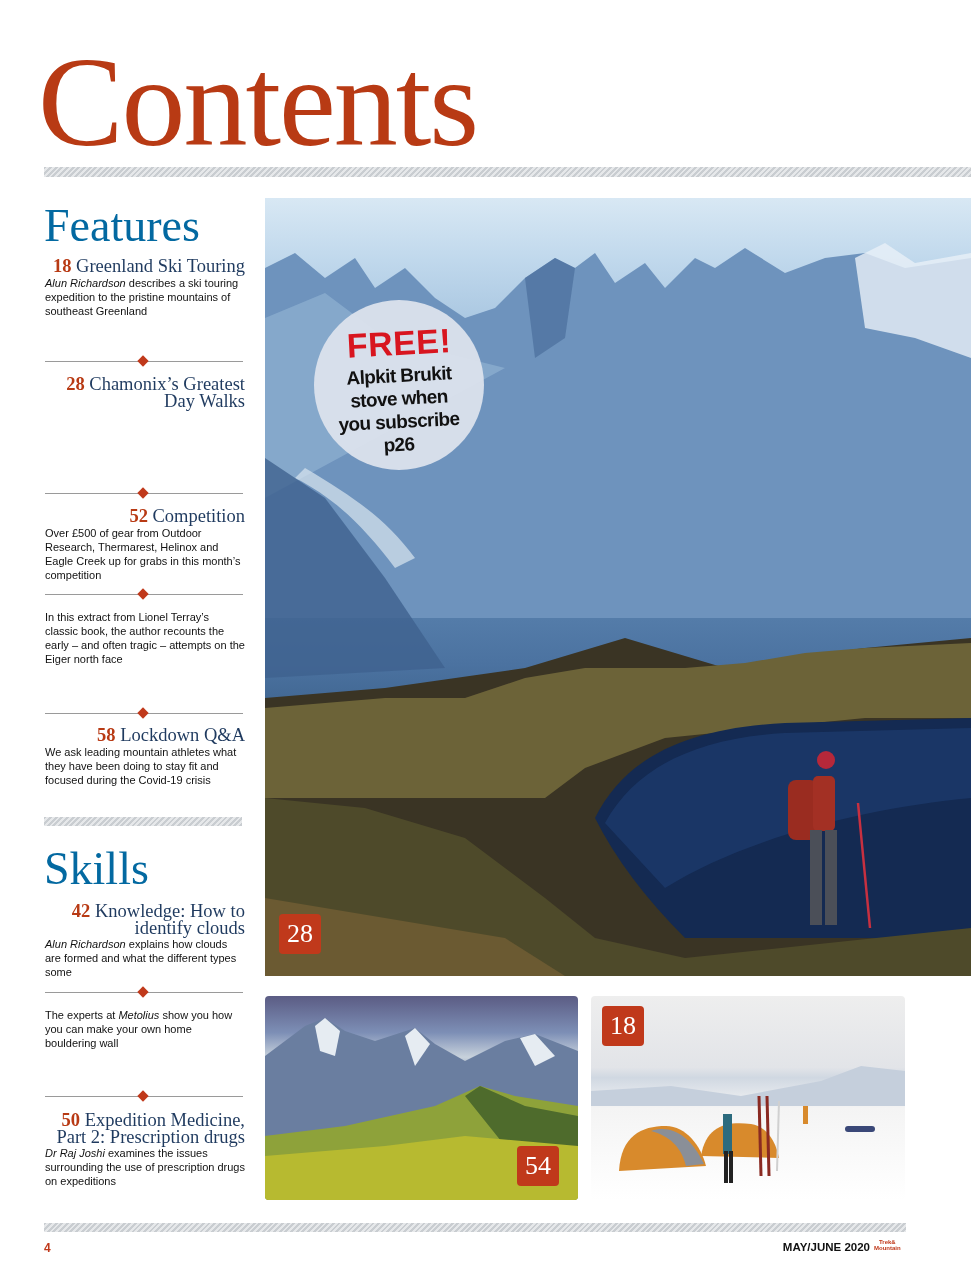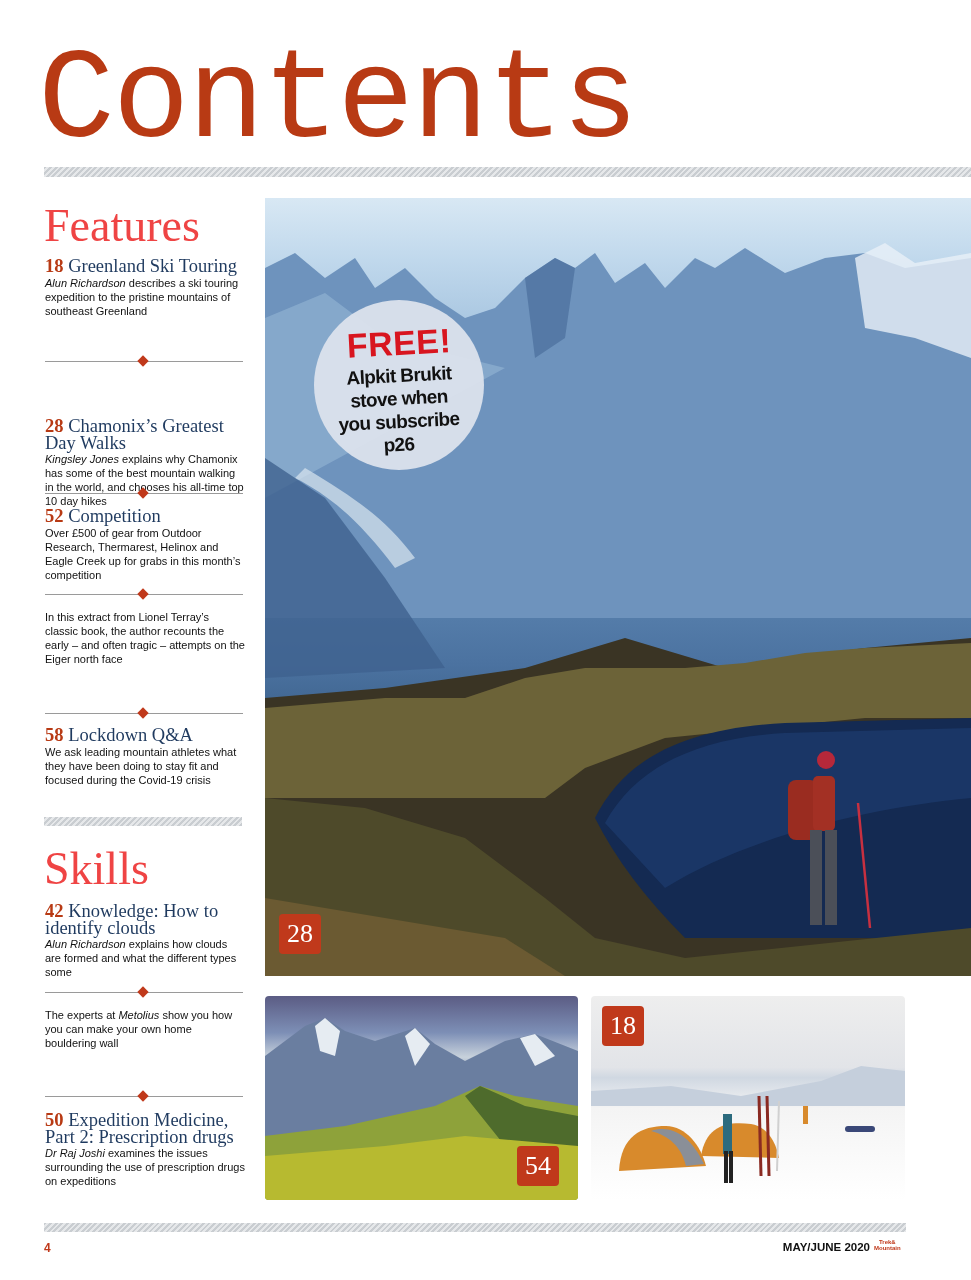--- a/index.html
+++ b/index.html
@@ -1,25 +1,25 @@
 <!DOCTYPE html>
 <html><head>
 <meta charset="utf-8">
 <style>
   * { margin:0; padding:0; box-sizing:border-box; }
   body { width:971px; height:1280px; background:#ffffff; position:relative; overflow:hidden; font-family:"Liberation Sans", sans-serif; }
-  .title { position:absolute; left:38px; top:38px; font-family:Liberation Mono, monospace; font-size:128px; line-height:1; color:#b83a14; letter-spacing:-2px;text-align:right; }
+  .title { position:absolute; left:38px; top:38px; font-family:Liberation Serif, serif; font-size:128px; line-height:1; color:#b83a14; letter-spacing:-2px;text-align:right; }
   .hatch { position:absolute; height:10px; background: repeating-linear-gradient(135deg, #c9cdd1 0px, #c9cdd1 2px, #e6e8ea 2px, #e6e8ea 4px); }
   .hatch.top { left:44px; top:167px; width:927px; }
   .hatch.mid { left:44px; top:817px; width:198px; height:9px; }
   .hatch.bottom { left:44px; top:1223px; width:862px; height:9px; }
 
-  .sec-head { position:absolute; left:44px; font-family:"Liberation Serif", serif; font-size:46px; color:#ef4444; line-height:1; }
+  .sec-head { position:absolute; left:44px; font-family:"Liberation Serif", serif; font-size:46px; color:#0369a1; line-height:1; }
   .entry { position:absolute; left:45px; width:200px; }
-  .entry .head { font-family:"Liberation Serif", serif; font-size:18.5px; line-height:16.5px; color:#1f3a5f; }
+  .entry .head { font-family:"Liberation Serif", serif; font-size:18.5px; line-height:16.5px; color:#1f3a5f;text-align:right; }
   .entry .num { color:#b83a14; font-weight:bold; }
   .entry .desc { font-family:"Liberation Sans", sans-serif; font-size:11px; line-height:14px; color:#111; font-weight:500; margin-top:1px; }
   .entry .desc em { font-style:italic; }
   .divider { position:absolute; left:45px; width:198px; height:1px; background:#9a9a9a; }
   .divider .diamond { position:absolute; left:94px; top:-4px; width:8px; height:8px; background:#c0391b; transform:rotate(45deg); }
 
   .photo { position:absolute; overflow:hidden; }
   .photo.main { left:265px; top:198px; width:706px; height:778px;
     background:
       linear-gradient(180deg, #d8e8f4 0%, #c0d8ec 8%, #9fbfdc 20%, #7aa0c6 35%, #5d86b2 48%, #4b72a0 60%, #34587f 72%, #2a3c3a 82%, #3c3d2a 90%, #4a3f2a 100%); }
@@ -47,23 +47,22 @@
 <div class="sec-head" style="top:203px;">Features</div>
 
 <div class="entry" style="top:258px;">
   <div class="head"><span class="num">18</span> <span>Greenland Ski Touring</span></div>
   <div class="desc"><em>Alun Richardson</em> <span>describes a ski touring expedition to the pristine mountains of southeast Greenland</span></div>
 </div>
 <div class="divider" style="top:361px;">
     <div class="diamond"></div>
   </div>
 
-<div class="entry" style="top:376px;margin-top:42px;">
+<div class="entry" style="top:376px;">
   <div class="head"><span class="num">28</span> <span>Chamonix’s Greatest Day Walks</span></div>
-  <div class="desc"><em>Kingsley Jones</em> <span>explains why Chamonix has some of the best mountain walking in the world, and chooses his all-time top 10 day hikes</span></div>
 </div>
 <div class="divider" style="top:493px;">
     <div class="diamond"></div>
   </div>
 
 <div class="entry" style="top:508px;">
   <div class="head"><span class="num">52</span> <span>Competition</span></div>
   <div class="desc">Over £500 of gear from Outdoor Research, Thermarest, Helinox and Eagle Creek up for grabs in this month’s competition</div>
 </div>
 <div class="divider" style="top:594px;">

